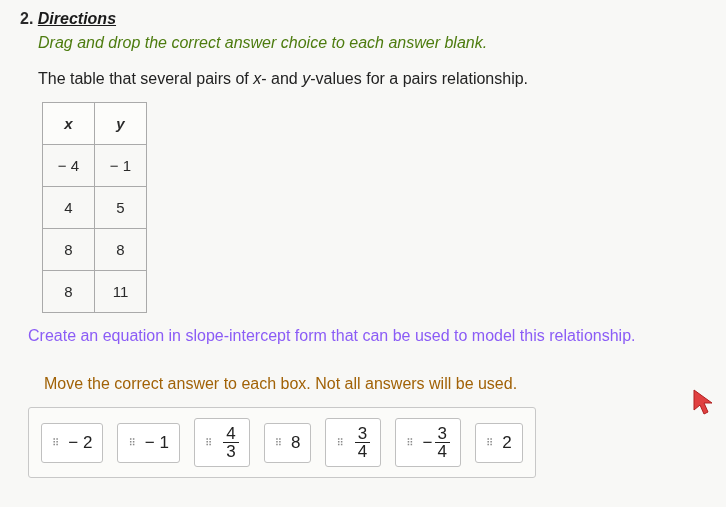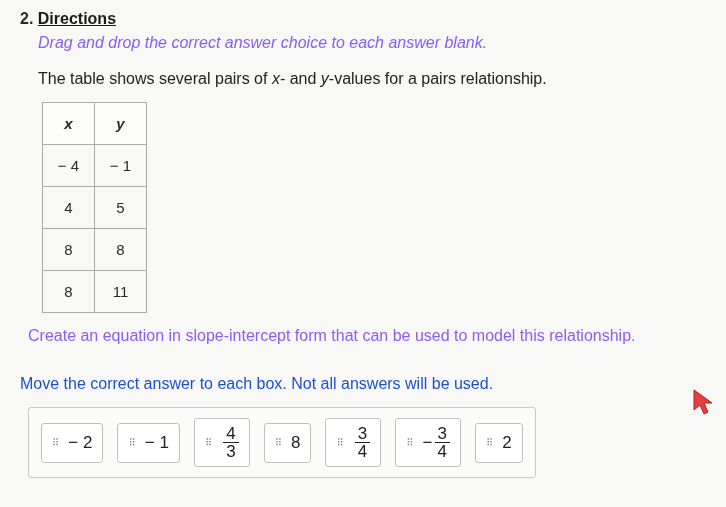--- a/index.html
+++ b/index.html
@@ -17,25 +17,26 @@
       margin-bottom: 6px;
     }
     .qnum {
       font-weight: bold;
       display: inline;
     }
     .directions-link {
       text-decoration: underline;
       color: #1a1a1a;
       font-weight: 600;
+      font-style: italic;
     }
     .instruction {
       font-style: italic;
       margin: 4px 0 18px 18px;
-      color: #8b5cf6;
+      color: #4d7c0f;
     }
     .intro {
       margin: 0 0 14px 18px;
       color: #222;
     }
     .italic-var { font-style: italic; }
     table.xy {
       border-collapse: collapse;
       margin: 0 0 14px 22px;
     }
@@ -49,22 +50,22 @@
     table.xy th {
       font-style: italic;
       font-weight: bold;
       background: #fcfcfa;
     }
     .prompt {
       margin: 0 0 30px 8px;
       color: #8b5cf6;
     }
     .move-instruction {
-      margin: 0 0 14px 0;
-      color: #1d4ed8;
+      margin: 0 0 14px 24px;
+      color: #a16207;
     }
     .answer-bank {
       border: 1px solid #c8c8c8;
       border-radius: 3px;
       padding: 10px 12px;
       margin-left: 8px;
       display: flex;
       gap: 14px;
       align-items: center;
       width: fit-content;
@@ -116,21 +117,21 @@
 <body>
 
 <div class="question-header">
   <span class="qnum">2.</span>
   <a href="#" class="directions-link">Directions</a>
 </div>
 
 <p class="instruction">Drag and drop the correct answer choice to each answer blank.</p>
 
 <p class="intro">
-  <span>The table shows several pairs of </span><span class="italic-var">x</span><span>- and </span><span class="italic-var">y</span><span>-values for a pairs relationship.</span>
+  <span>The table that several pairs of </span><span class="italic-var">x</span><span>- and </span><span class="italic-var">y</span><span>-values for a pairs relationship.</span>
 </p>
 
 <table class="xy">
   <thead>
     <tr>
       <th>x</th>
       <th>y</th>
     </tr>
   </thead>
   <tbody>

